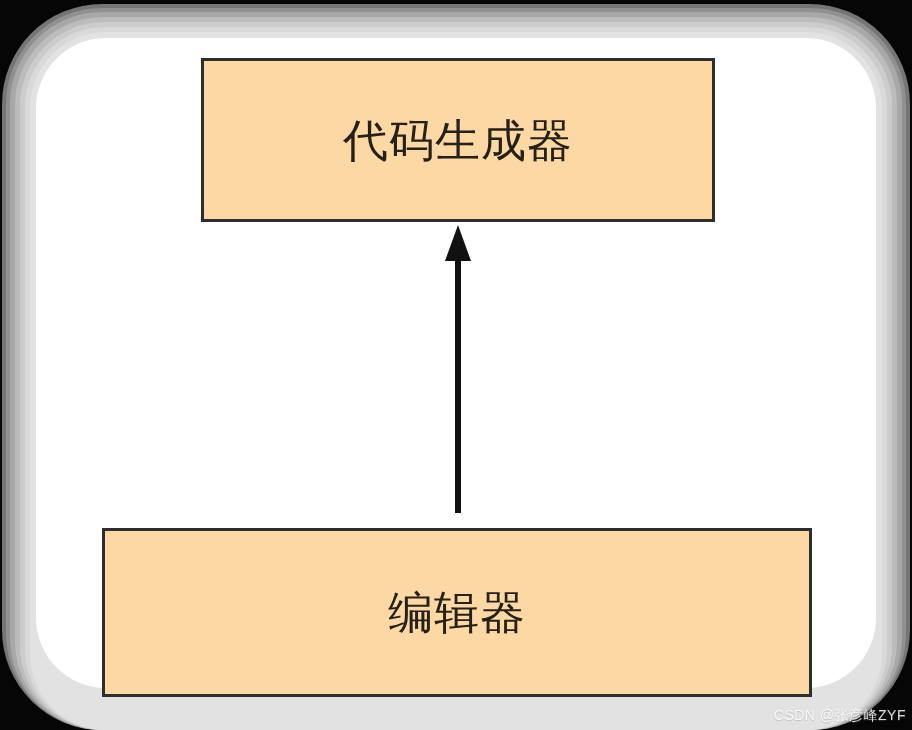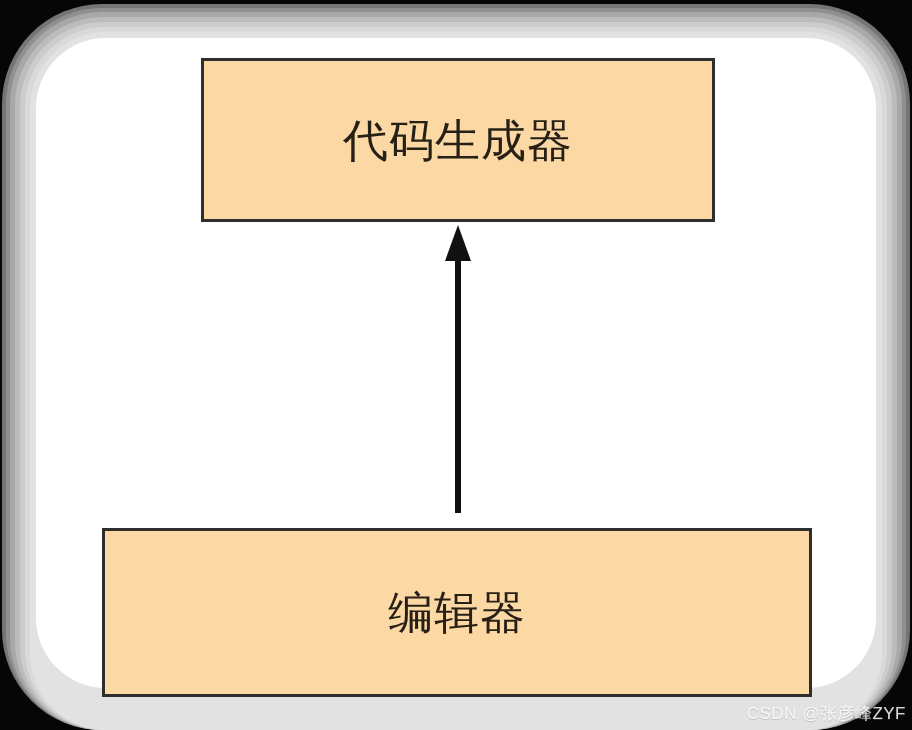--- a/index.html
+++ b/index.html
@@ -53,21 +53,21 @@
   }
   .arrow-shaft {
     position: absolute;
     left: 455px; top: 257px;
     width: 6px; height: 256px;
     background: #111111;
   }
   .watermark {
     position: absolute;
     right: 6px; bottom: 5px;
-    font-size: 17px;
+    font-size: 14px;
     color: rgba(255,255,255,0.85);
     letter-spacing: 0.5px;
     text-shadow: 0 1px 1px rgba(120,120,120,0.35);
   }
 </style>
 </head>
 <body>
 
 <div class="canvas">
 

